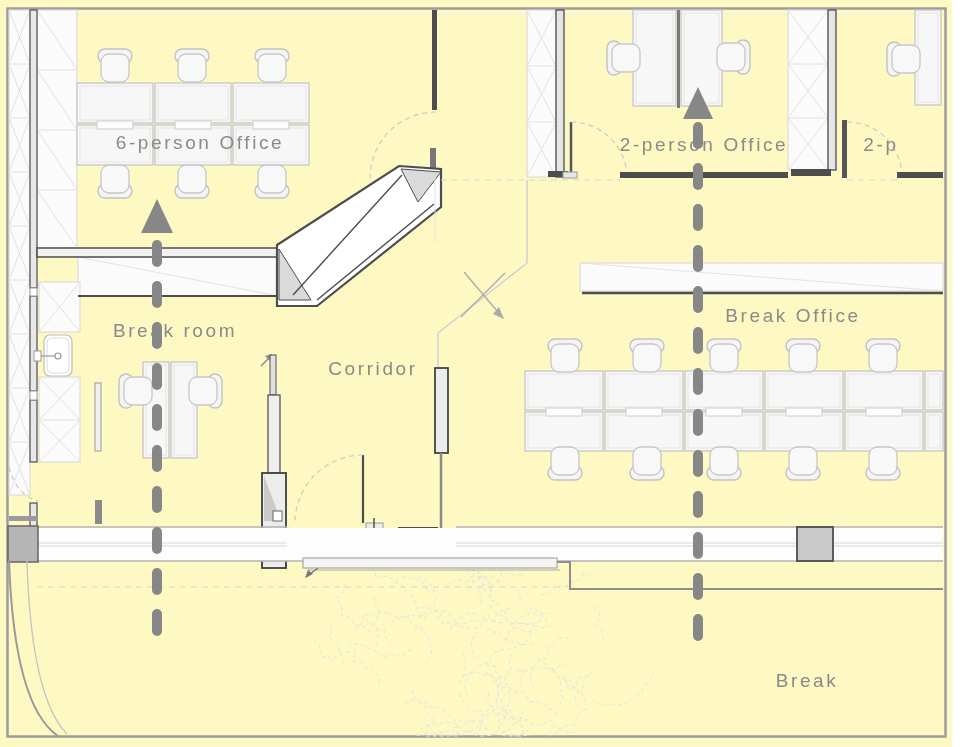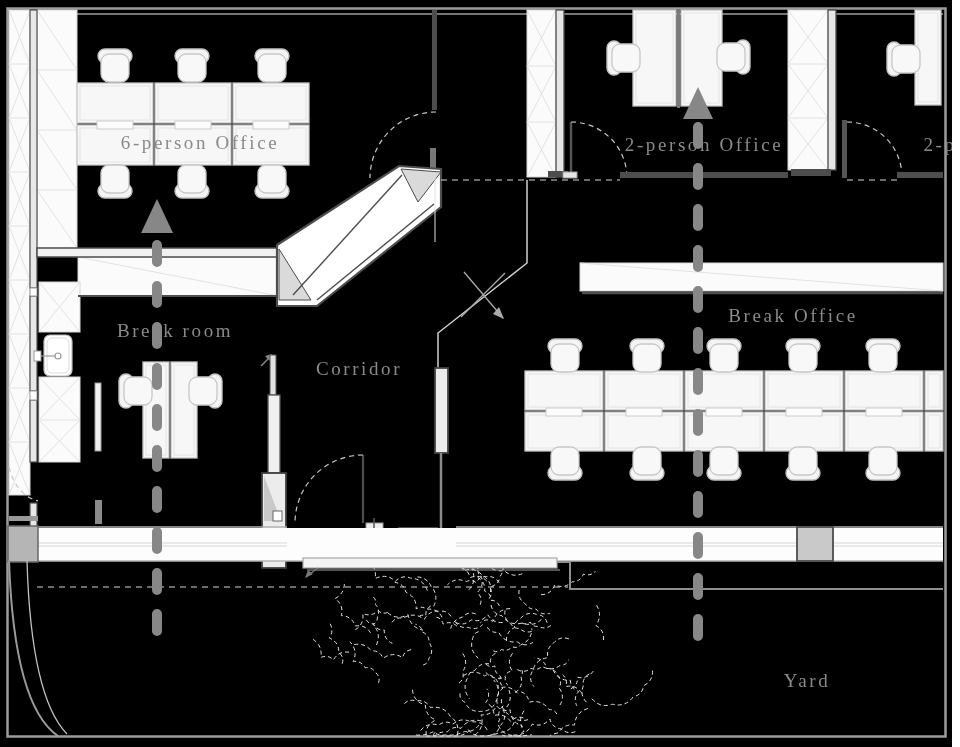--- a/index.html
+++ b/index.html
@@ -1,32 +1,32 @@
 <!DOCTYPE html>
 <html><head>
 <meta charset="utf-8">
 <style>
   html,body { margin:0; padding:0; background:#ffffff; }
   .plan-wrap {
-    position:relative; width:952px; height:747px; background:#000000;
-    font-family:Liberation Serif, serif; overflow:hidden;
+    position:relative; width:952px; height:747px; background:#fef9c3;
+    font-family:Liberation Sans, sans-serif; overflow:hidden;
   }
   .plan-wrap svg { position:absolute; left:0; top:0; }
   #overlay-svg { pointer-events:none; }
 
   .room-label {
     position:absolute; transform:translate(-50%,-50%);
     font-size:19px; letter-spacing:2.6px; color:#8a8a8a; white-space:nowrap;
     font-weight:400;
   }
   .lbl-office6  { left:200px; top:143px; }
   .lbl-office2  { left:704px; top:145px; }
-  .lbl-office2b { left:940px; top:145px; }
+  .lbl-office2b { left:881px; top:145px; }
   .lbl-break    { left:175px; top:331px; }
-  .lbl-corridor { left:359px; top:369px; }
+  .lbl-corridor { left:373px; top:369px; }
   .lbl-open     { left:793px; top:316px; }
   .lbl-yard     { left:807px; top:681px; }
 
   
   .doorarc     { fill:none; stroke:#c9c9c9; stroke-width:1.2; stroke-dasharray:5 4; }
   .lightdash   { stroke:#d6d6d6; stroke-width:1.2; stroke-dasharray:6 5; fill:none; }
   .facade      { stroke:#b3b3b3; stroke-width:1.5; }
   .facadelight { stroke:#d6d6d6; stroke-width:1; }
   .wseg        { fill:#e8e8e8; stroke:#4d4d4d; stroke-width:1.2; }
   .wjoint      { fill:#ffffff; stroke:#9a9a9a; stroke-width:1; }
@@ -463,21 +463,21 @@
       </g>
   </svg>
 
   <div class="labels">
     <div class="room-label lbl-office6">6-person Office</div>
     <div class="room-label lbl-office2">2-person Office</div>
     <div class="room-label lbl-office2b">2-p</div>
     <div class="room-label lbl-break">Break room</div>
     <div class="room-label lbl-corridor">Corridor</div>
     <div class="room-label lbl-open">Break Office</div>
-    <div class="room-label lbl-yard">Yard</div>
+    <div class="room-label lbl-yard">Break</div>
   </div>
 
   <svg id="overlay-svg" width="960" height="747" viewBox="0 0 960 747">
       <g>
         <line x1="157" y1="245" x2="157" y2="647" stroke="#878787" stroke-width="10" stroke-linecap="round" stroke-dasharray="17 24"></line>
         <polygon points="157,199 141,233 173,233" fill="#878787"></polygon>
       </g>
       <g>
         <line x1="698" y1="127" x2="698" y2="643" stroke="#878787" stroke-width="10" stroke-linecap="round" stroke-dasharray="17 24"></line>
         <polygon points="698,87 683,119 713,119" fill="#878787"></polygon>

